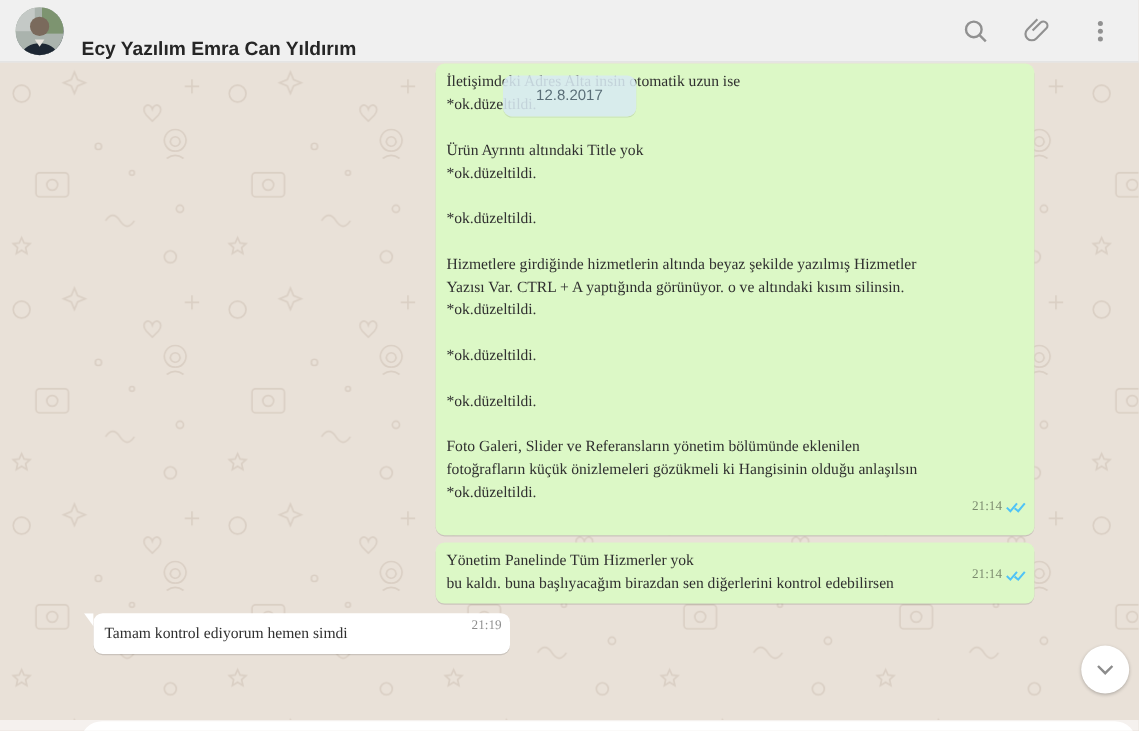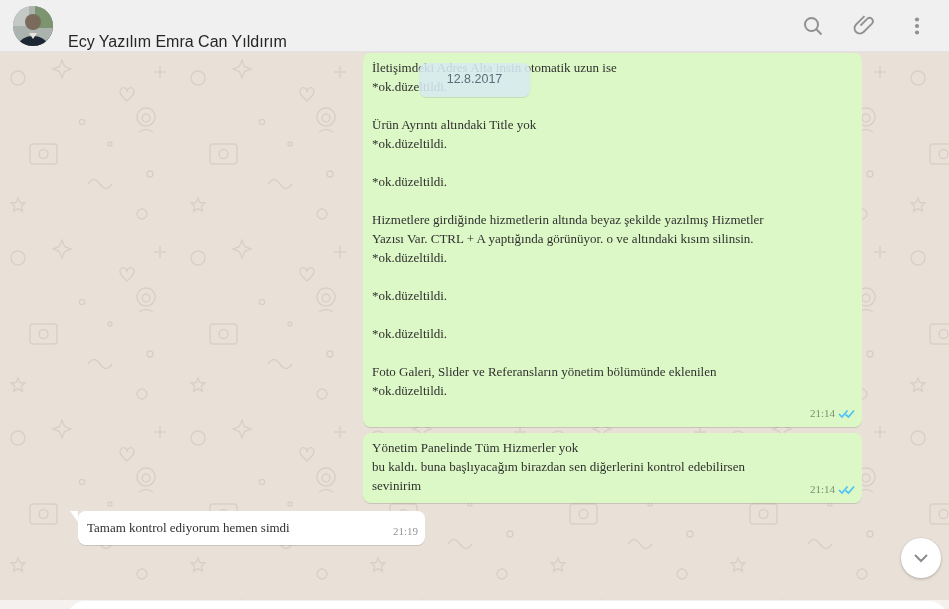--- a/index.html
+++ b/index.html
@@ -11,21 +11,21 @@
     position:absolute; top:0; left:0; width:949px; height:52px;
     background:#f0f0f0; border-bottom:1px solid #e2e2e2;
     display:flex; align-items:center; padding:0 20px 0 13px; z-index:30;
   }
   .avatar {
     width:40px; height:40px; border-radius:50%; overflow:hidden; flex:0 0 auto;
     background:linear-gradient(150deg,#c9cdc9 0%,#9fae9b 30%,#6b7a80 55%,#222d3a 80%);
     position:relative; cursor:pointer;
   }
   .avatar svg { position:absolute; left:0; top:0; }
-  .contact-name { margin-left:15px; font-size:16px; color:#262626; font-weight:400;margin-top:33px; }
+  .contact-name { margin-left:15px; font-size:16px; color:#262626; font-weight:700;margin-top:33px; }
   .header-actions { margin-left:auto; display:flex; align-items:center; gap:28px; }
   .icon-btn { width:24px; height:24px; border:none; background:transparent; cursor:pointer; padding:0; color:#919191; }
   .icon-btn svg { display:block; }
 
   
   .chat {
     position:absolute; top:52px; left:0; width:949px; height:548px;
     overflow:hidden; z-index:1;
   }
   .doodle { position:absolute; inset:0; z-index:0; }
@@ -41,21 +41,21 @@
   }
   .bubble.out { align-self:flex-end; background:#dcf8c6; width:499px; padding:5px 7px 8px 9px; }
   .bubble.in  { align-self:flex-start; background:#ffffff; width:347px; padding:7px 70px 8px 9px; margin-top:8px; }
   .bubble.out + .bubble.out { margin-top:6px; }
 
   .para { margin-bottom:19px; }
   .para:last-of-type { margin-bottom:12px; }
   .line { white-space:nowrap; }
 
   .meta {
-    position:absolute; right:7px; bottom:4px;
+    position:absolute; right:7px; bottom:14px;
     display:flex; align-items:center; gap:3px;
     font-size:11px; color:rgba(0,0,0,.45);
   }
   .meta .ticks { display:block; }
 
   .tail-in {
     position:absolute; left:-8px; top:0; width:8px; height:13px;
   }
 
   
@@ -168,35 +168,35 @@
         <div class="line">*ok.düzeltildi.</div>
       </div>
       <div class="para">
         <div class="line">*ok.düzeltildi.</div>
       </div>
       <div class="para">
         <div class="line">*ok.düzeltildi.</div>
       </div>
       <div class="para">
         <div class="line">Foto Galeri, Slider ve Referansların yönetim bölümünde eklenilen</div>
+        <div class="line">fotoğrafların küçük önizlemeleri gözükmeli ki Hangisinin olduğu anlaşılsın</div>
         <div class="line">*ok.düzeltildi.</div>
       </div>
       <div class="meta">
         <span>21:14</span>
         <svg class="ticks" width="17" height="11" viewBox="0 0 17 11" fill="none" stroke="#4fc3f7" stroke-width="1.7">
           <polyline points="1,6 4,9 9.5,2.5"></polyline>
             <polyline points="7.5,6.5 10.5,9 16,2.5"></polyline>
         </svg>
       </div>
     </div>
 
     <div class="bubble out">
       <div class="line">Yönetim Panelinde Tüm Hizmerler yok</div>
       <div class="line">bu kaldı. buna başlıyacağım birazdan sen diğerlerini kontrol edebilirsen</div>
-      <div class="line">sevinirim</div>
       <div class="meta">
         <span>21:14</span>
         <svg class="ticks" width="17" height="11" viewBox="0 0 17 11" fill="none" stroke="#4fc3f7" stroke-width="1.7">
           <polyline points="1,6 4,9 9.5,2.5"></polyline>
             <polyline points="7.5,6.5 10.5,9 16,2.5"></polyline>
         </svg>
       </div>
     </div>
 
     <div class="bubble in">

